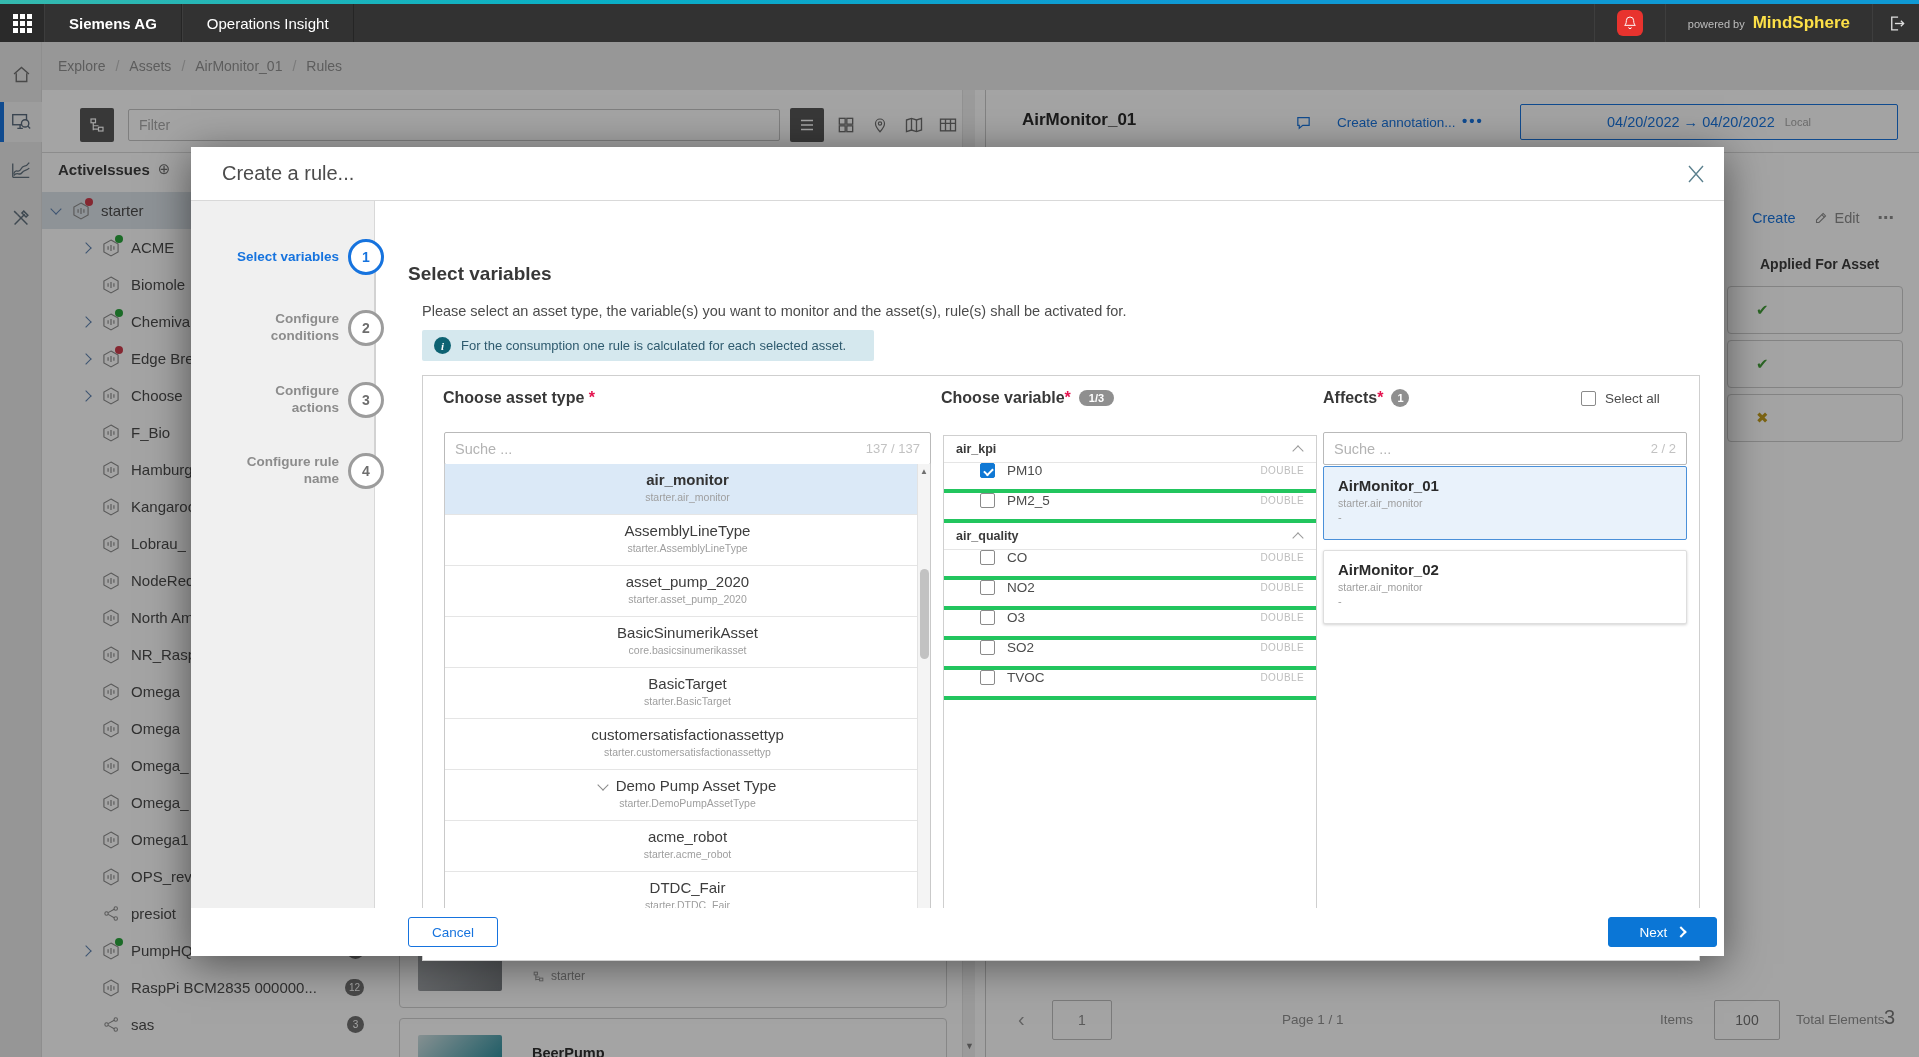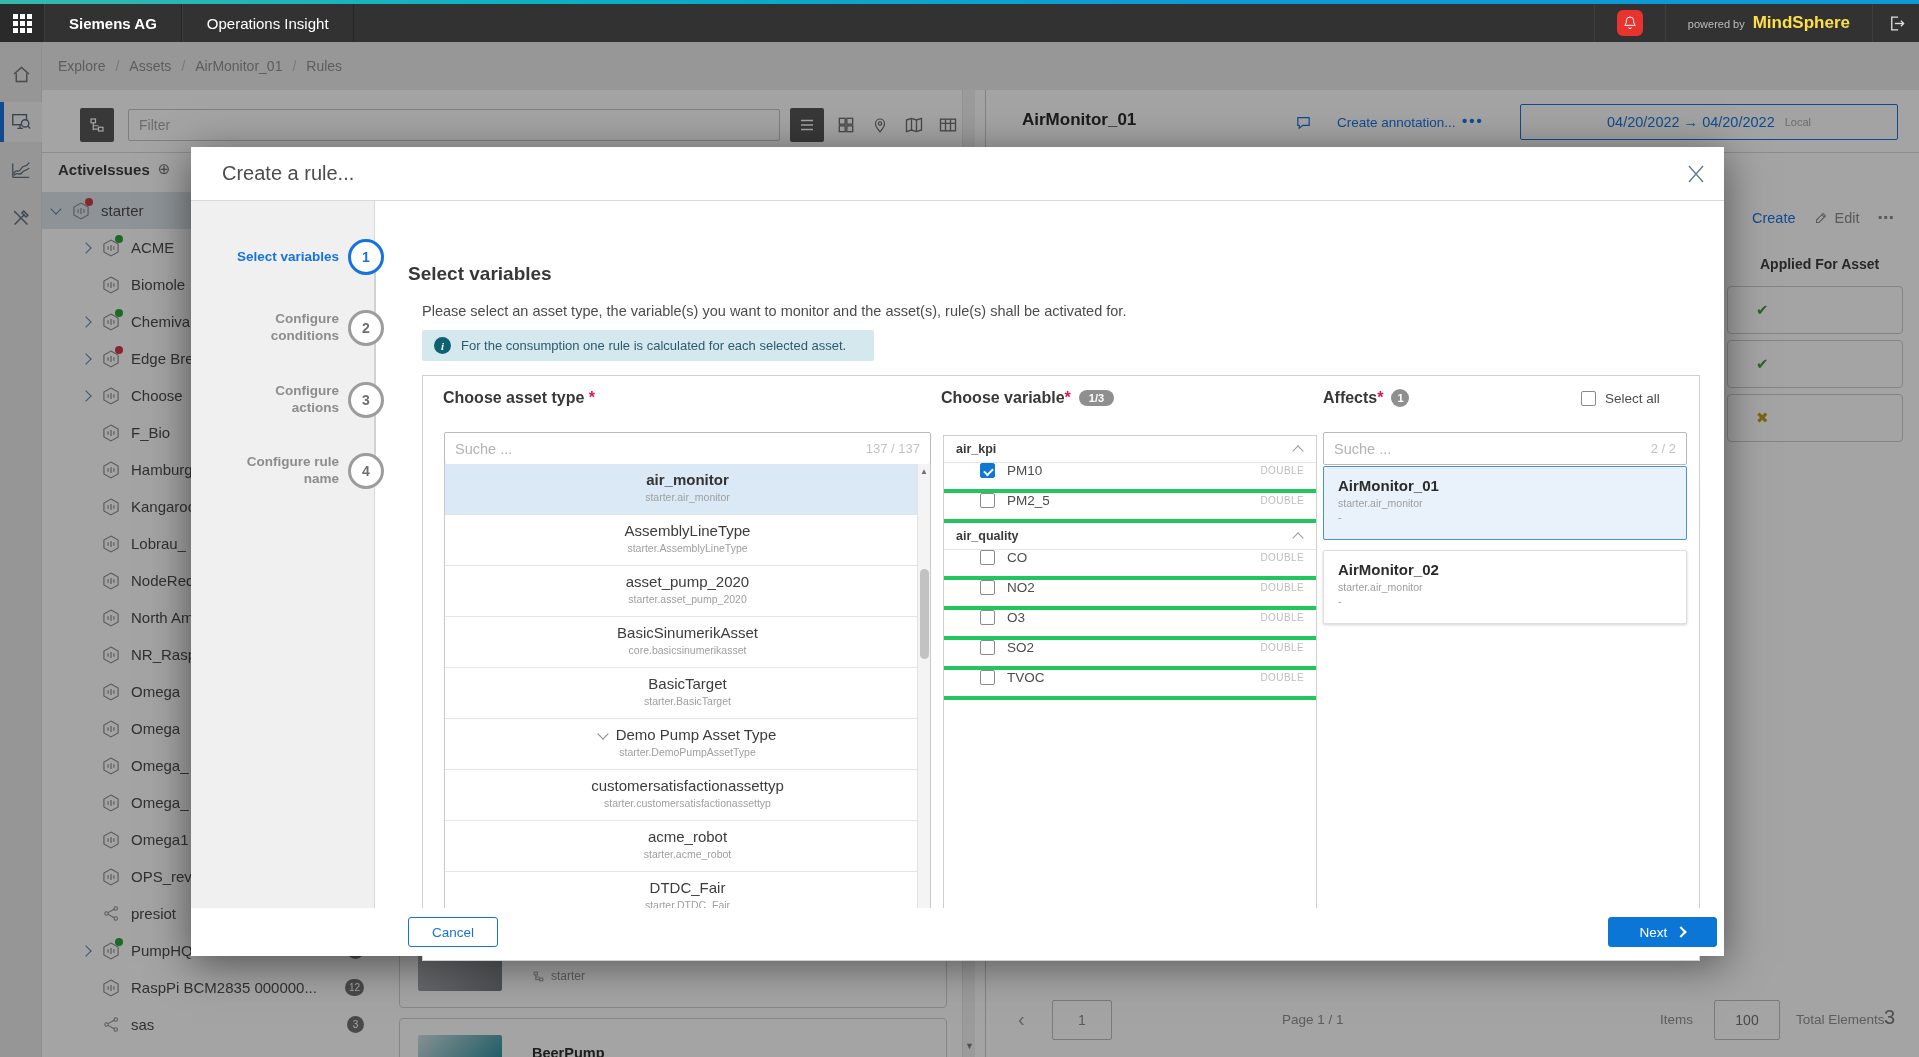--- a/index.html
+++ b/index.html
@@ -841,27 +841,27 @@
     <div class="as">starter.asset_pump_2020</div>
   </div>
               <div class="arow">
     <div class="an"><span>BasicSinumerikAsset</span></div>
     <div class="as">core.basicsinumerikasset</div>
   </div>
               <div class="arow">
     <div class="an"><span>BasicTarget</span></div>
     <div class="as">starter.BasicTarget</div>
   </div>
+              <div class="arow">
+    <div class="an"><span>customersatisfactionassettyp</span></div>
+    <div class="as">starter.customersatisfactionassettyp</div>
+  </div>
               <div class="arow chevron">
     <div class="an"><span class="chev2"></span><span>Demo Pump Asset Type</span></div>
     <div class="as">starter.DemoPumpAssetType</div>
-  </div>
-              <div class="arow">
-    <div class="an"><span>customersatisfactionassettyp</span></div>
-    <div class="as">starter.customersatisfactionassettyp</div>
   </div>
               <div class="arow">
     <div class="an"><span>acme_robot</span></div>
     <div class="as">starter.acme_robot</div>
   </div>
               <div class="arow">
     <div class="an"><span>DTDC_Fair</span></div>
     <div class="as">starter.DTDC_Fair</div>
   </div>
             </div>

